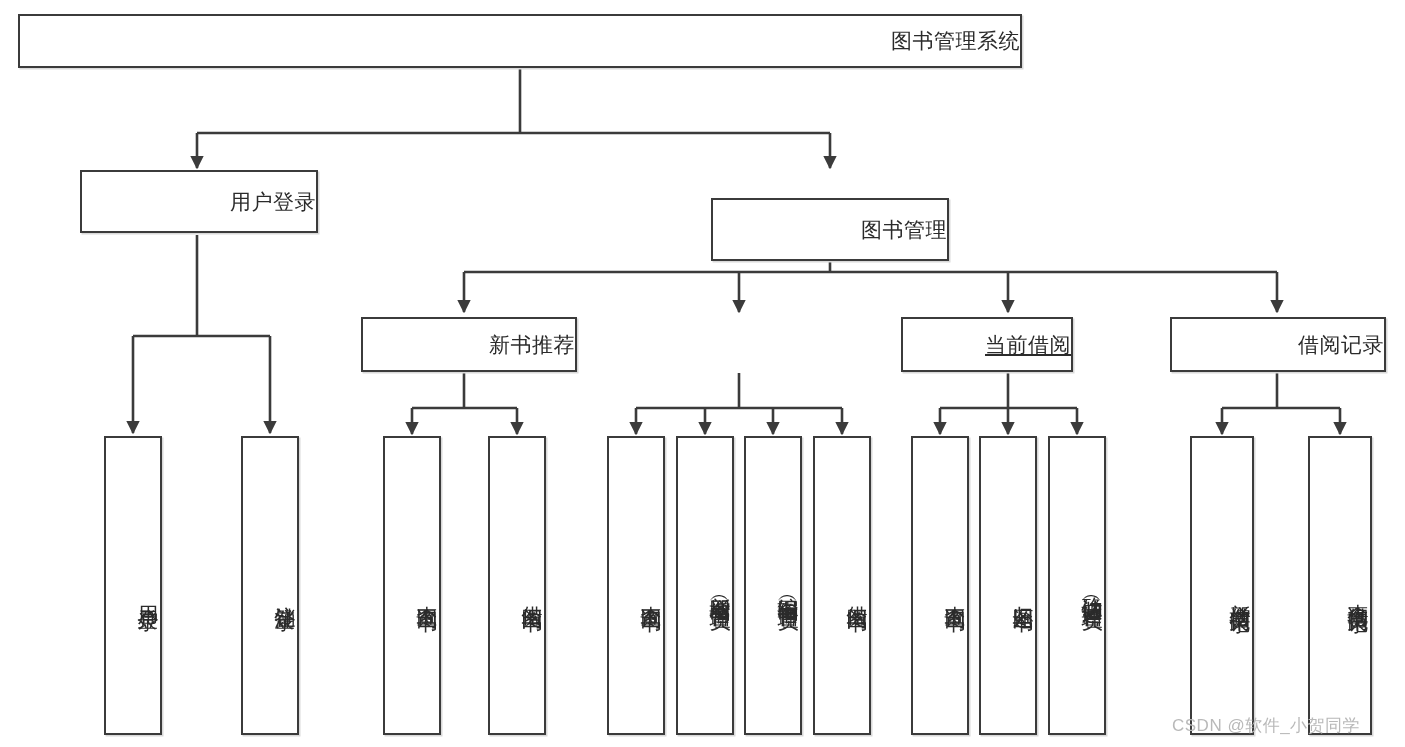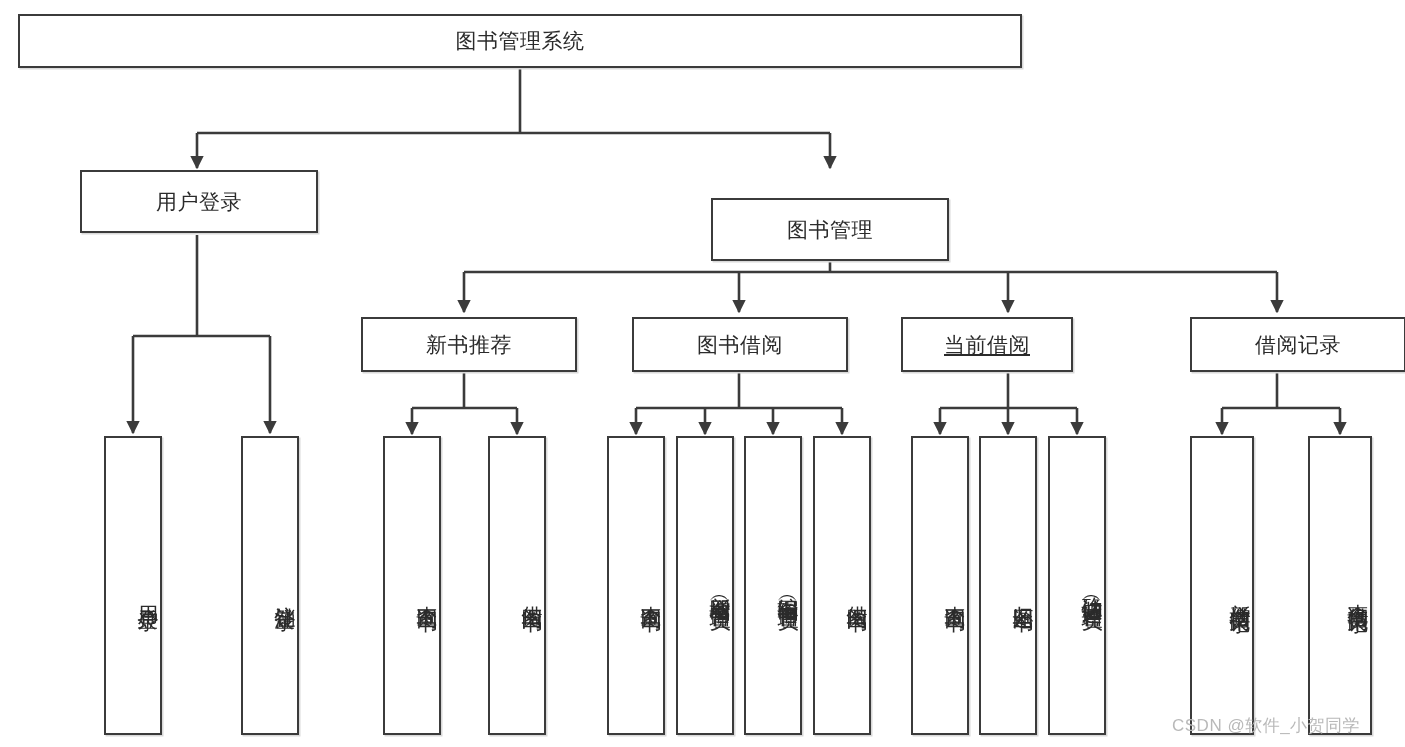--- a/index.html
+++ b/index.html
@@ -27,21 +27,21 @@
     pointer-events: none;
   }
   .node {
     position: absolute;
     box-sizing: border-box;
     background: #ffffff;
     border: 2px solid #3b3b3b;
     box-shadow: 1.5px 1.5px 0 0 #d9d9d9;
     display: flex;
     align-items: center;
-    justify-content: center;
+    justify-content: flex-end;
     color: #2b2b2b;
     letter-spacing: 0.5px;
   }
   .node.h {
     font-size: 21px;
     line-height: 1.1;
     white-space: nowrap;
   }
   .node.v {
     writing-mode: vertical-rl;
@@ -131,27 +131,24 @@
   <div class="node h" style="left:80px; top:170px; width:238px; height:63px;">
     <span>用户登录</span>
   </div>
   <div class="node h" style="left:711px; top:170px; width:238px; height:63px;margin-top:28px;">
     <span>图书管理</span>
   </div>
 
   <div class="node h" style="left:361px; top:317px; width:216px; height:55px;">
     <span>新书推荐</span>
   </div>
-  <div class="node h" style="left:632px; top:317px; width:216px; height:55px;">
-    <span>图书借阅</span>
-  </div>
   <div class="node h" style="left:901px; top:317px; width:172px; height:55px;text-decoration:underline;">
     <span>当前借阅</span>
   </div>
-  <div class="node h" style="left:1170px; top:317px; width:216px; height:55px;margin-left:20px;">
+  <div class="node h" style="left:1170px; top:317px; width:216px; height:55px;">
     <span>借阅记录</span>
   </div>
 
   <div class="node v" style="left:104px; top:436px; width:58px; height:299px;">
     <span class="txt">用户登录</span>
   </div>
   <div class="node v" style="left:241px; top:436px; width:58px; height:299px;">
     <span class="txt">注销登录</span>
   </div>
 

